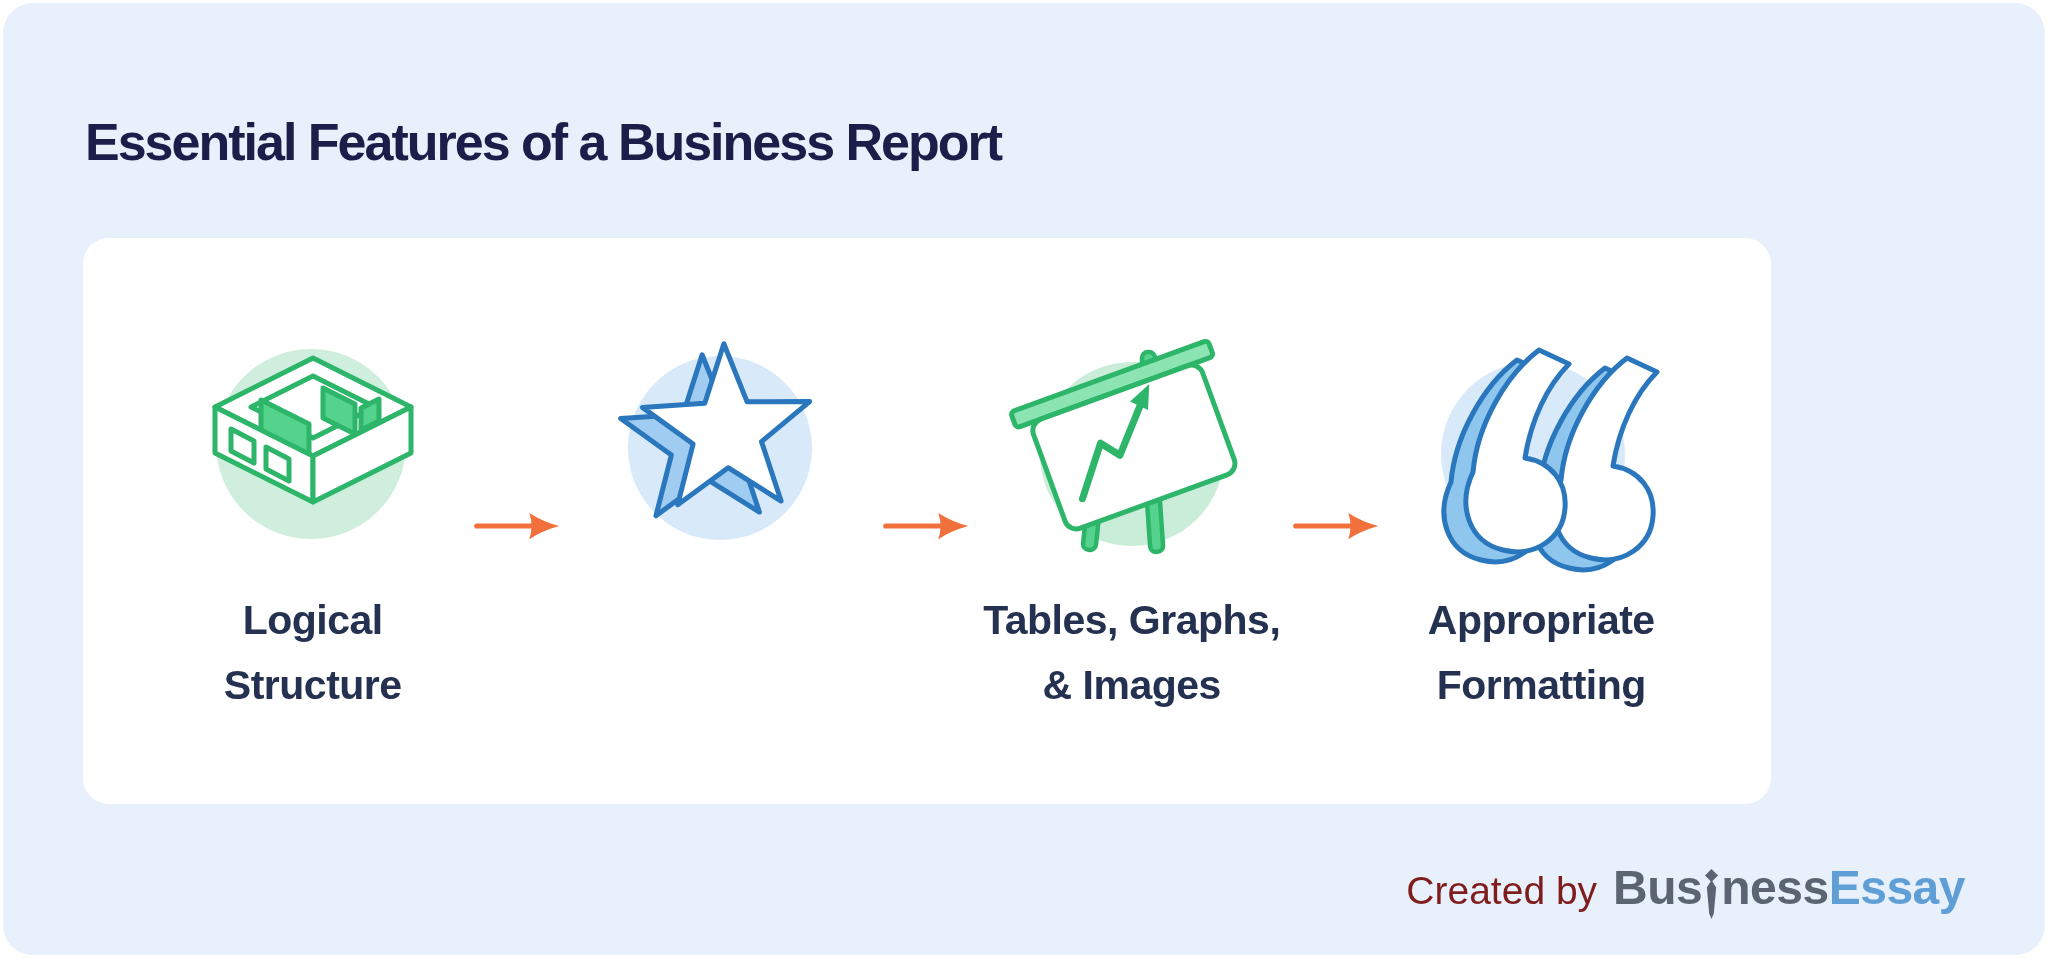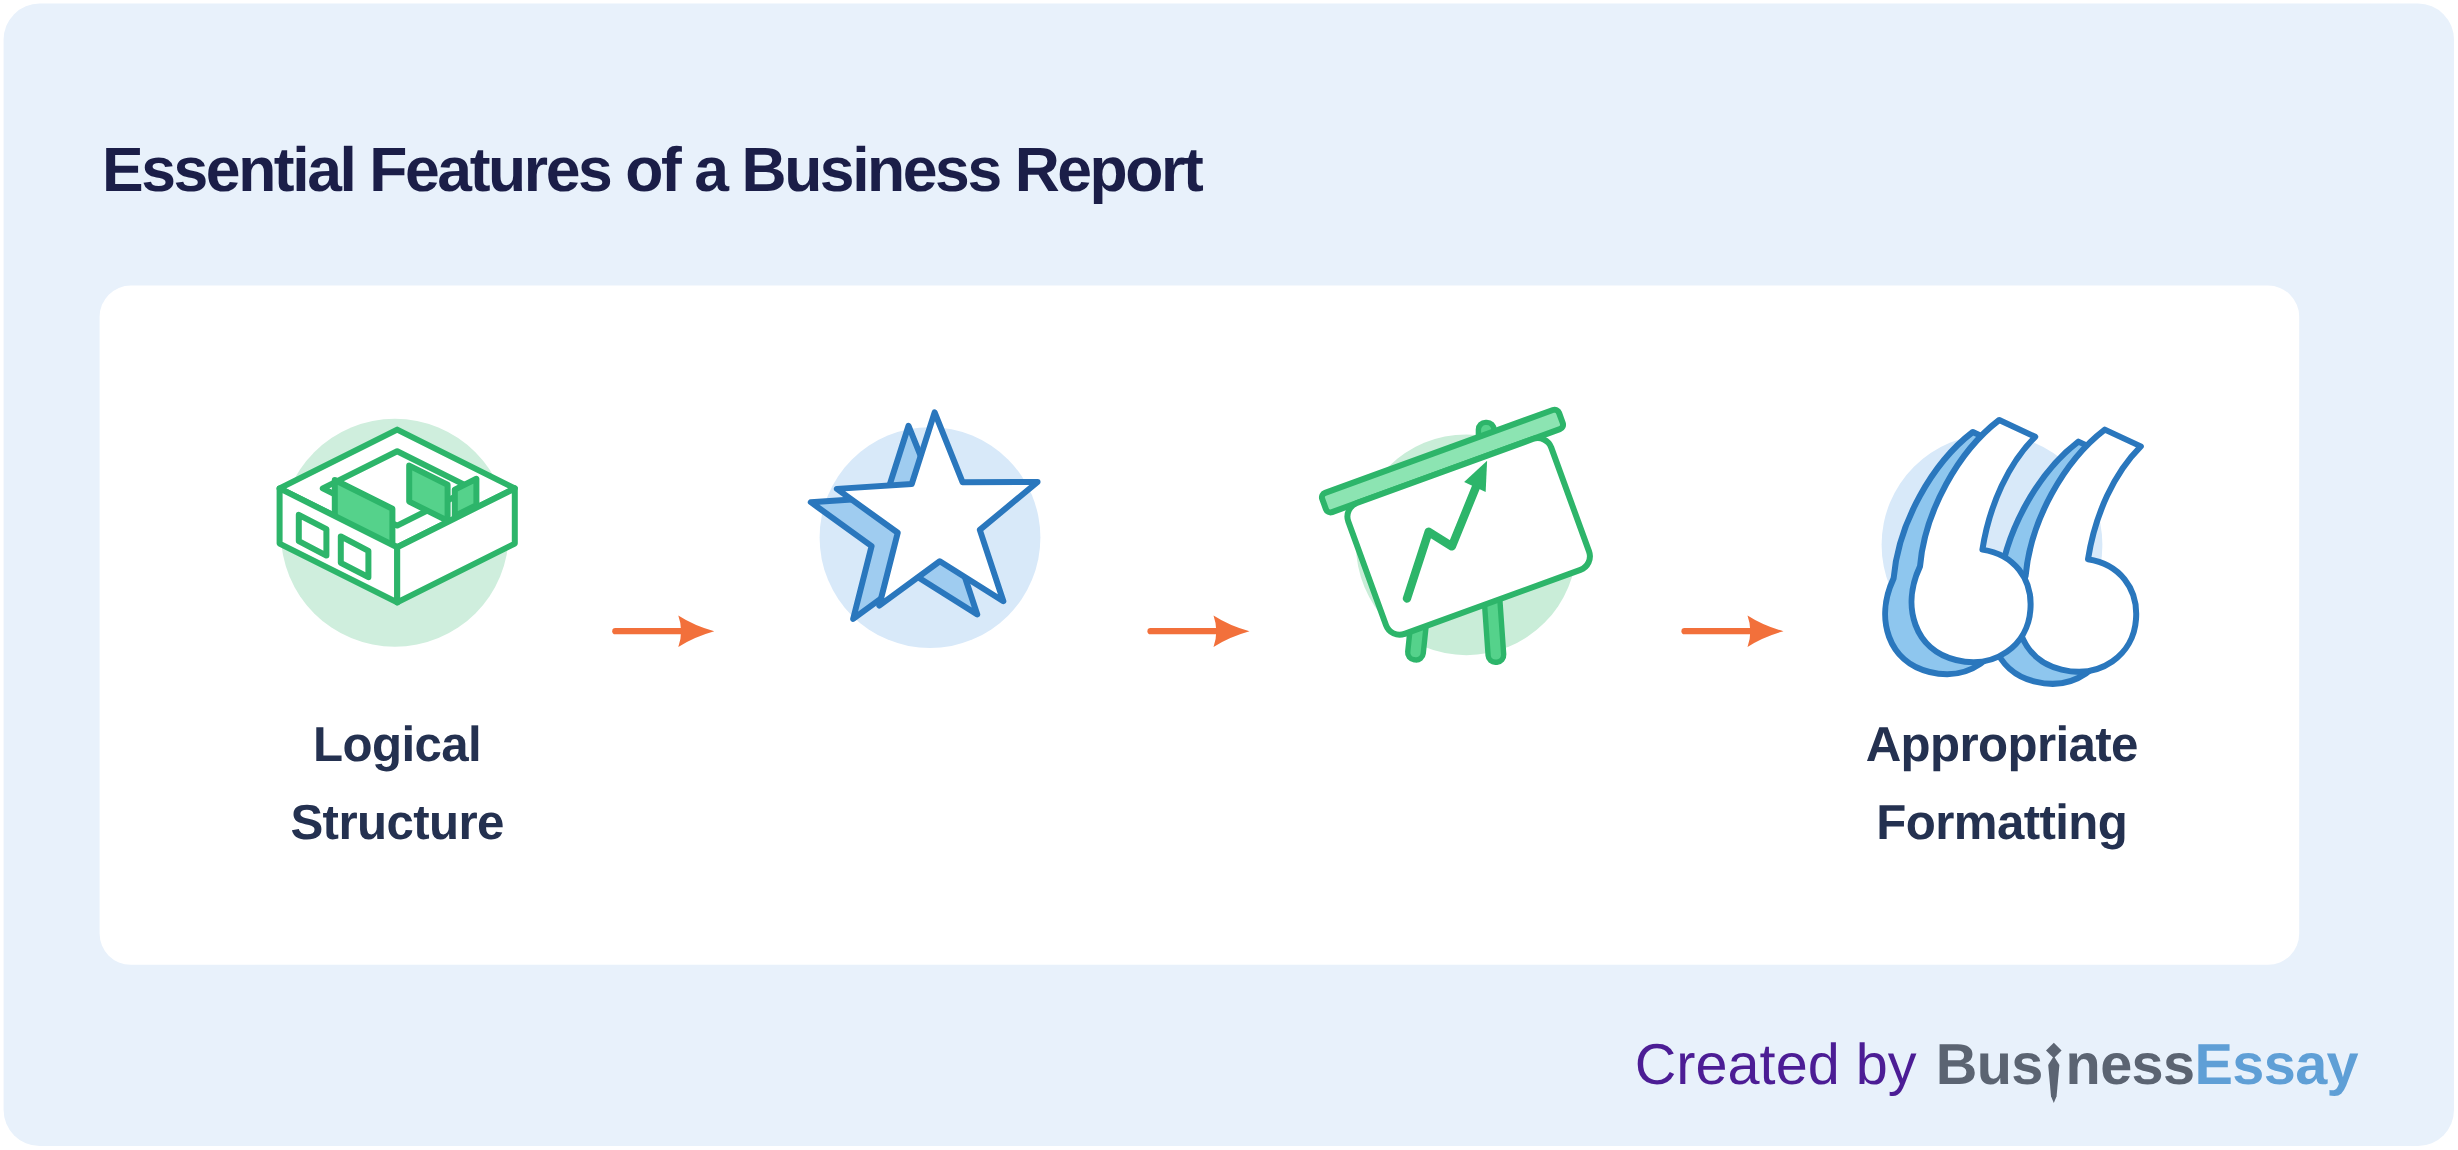--- a/index.html
+++ b/index.html
@@ -2,31 +2,31 @@
 <html><head>
 <meta charset="utf-8">
 <style>
   html,body{margin:0;padding:0;background:#ffffff;}
   body{width:2048px;height:958px;position:relative;overflow:hidden;
        font-family:"Liberation Sans","DejaVu Sans",sans-serif;}
   .panel{position:absolute;left:3px;top:3px;right:3px;bottom:3px;
          background:#e8f1fb;border-radius:30px;}
   .title{position:absolute;left:82px;top:76px;font-size:52px;line-height:1.1;
          font-weight:800;letter-spacing:-2px;color:#1b1e48;white-space:nowrap;}
-  .card{position:absolute;left:80px;top:235px;width:1833px;height:566px;
+  .card{position:absolute;left:80px;top:235px;width:1688px;height:566px;
         background:#ffffff;border-radius:26px;box-sizing:border-box;}
   .row{display:flex;align-items:flex-start;padding:78px 70px 0;}
   .feature{flex:1 1 0;text-align:center;}
   .icon{display:block;margin:0 auto;width:260px;height:260px;}
   .label{margin-top:12px;font-size:41px;line-height:1.58;font-weight:700;
          color:#243150;white-space:pre-line;letter-spacing:-0.5px;}
   .arrow-box{width:90px;flex:0 0 auto;margin-top:190px;display:flex;justify-content:center;}
   .arrow-box svg{width:90px;height:40px;display:block;}
   .footer{position:absolute;right:80px;bottom:40px;display:flex;align-items:baseline;}
-  .created-by{font-size:48px;color:#4c1d95;margin-right:16px;}
+  .created-by{font-size:39px;color:#7f1d1d;margin-right:16px;}
   .brand{font-size:48px;font-weight:800;letter-spacing:-0.5px;color:#5b6472;
          display:flex;align-items:baseline;text-decoration:none;cursor:pointer;}
   .brand-blue{color:#5f9fd6;margin-left:0;}
   .tie{width:17px;height:52px;display:inline-block;position:relative;
        top:6px;margin:0 1px;align-self:center;}
 </style>
 </head>
 <body>
 
 <div class="panel">
@@ -85,20 +85,22 @@
           <rect x="140" y="36" width="13" height="36" rx="6" fill="#55d28b" stroke="#2db56a" stroke-width="4.5"></rect>
           <rect x="84" y="168" width="13" height="66" rx="6" fill="#55d28b" stroke="#2db56a" stroke-width="4.5" transform="rotate(6 90 200)"></rect>
           <rect x="146" y="170" width="13" height="66" rx="6" fill="#55d28b" stroke="#2db56a" stroke-width="4.5" transform="rotate(-4 152 200)"></rect>
           <g transform="rotate(-20 130 120)" stroke="#2db56a" stroke-linejoin="round">
             <rect x="24" y="56" width="210" height="17" rx="4" fill="#8ce4b2" stroke-width="5"></rect>
             <rect x="38" y="73" width="180" height="116" rx="12" fill="#ffffff" stroke-width="5"></rect>
             <polyline points="62,162 98,116 112,134 150,92" fill="none" stroke-width="7" stroke-linecap="round"></polyline>
             <path d="M164,77 L154,101 L140,87 Z" fill="#2db56a" stroke="none"></path>
           </g>
         </svg>
+        <div class="label">Tables, Graphs,
+&amp; Images</div>
       </div>
 
       <div class="arrow-box">
         <svg viewBox="0 0 96 40">
           <line x1="4" y1="20" x2="62" y2="20" stroke="#f2703b" stroke-width="5.5" stroke-linecap="round"></line>
           <path d="M60,6 Q74,15 92,20 Q74,25 60,34 Q65,20 60,6 Z" fill="#f2703b"></path>
         </svg>
       </div>
 
       <div class="feature">

